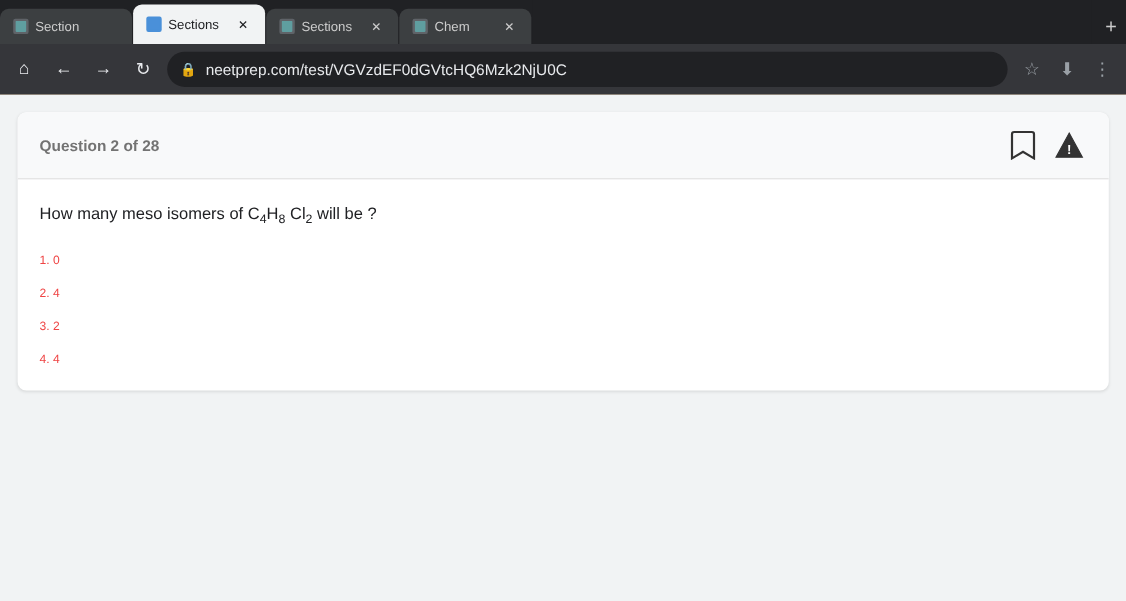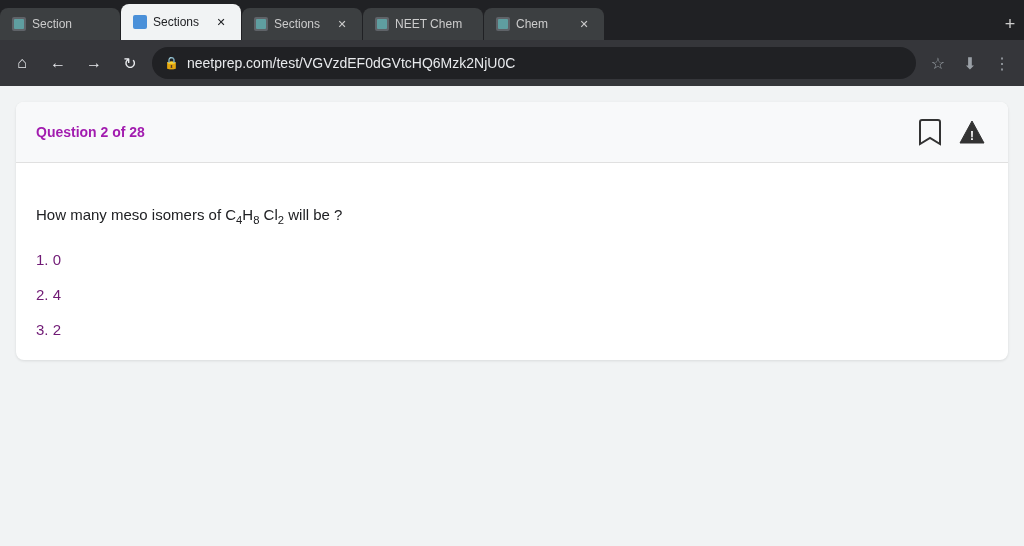--- a/index.html
+++ b/index.html
@@ -176,21 +176,21 @@
       justify-content: space-between;
       align-items: center;
       padding: 14px 20px;
       border-bottom: 1px solid #e0e0e0;
       background: #f8f9fa;
     }
 
     .question-counter {
       font-size: 14px;
       font-weight: 700;
-      color: #a21caf;
+      color: #737373;
     }
 
     .question-actions {
       display: flex;
       gap: 10px;
       align-items: center;
     }
 
     .action-icon {
       width: 32px;
@@ -203,32 +203,31 @@
 
     .question-body {
       padding: 20px;
     }
 
     .question-text {
       font-size: 15px;
       color: #202124;
       margin-bottom: 20px;
       line-height: 1.6;
-      margin-top: 20px;
     }
 
     .options-list {
       display: flex;
       flex-direction: column;
       gap: 14px;
     }
 
     .option-item {
-      font-size: 15px;
-      color: #701a75;
+      font-size: 11px;
+      color: #ef4444;
       cursor: pointer;
       padding: 2px 0;
     }
 
     sub, sup {
       font-size: 0.75em;
     }
 
     .tab-strip-spacer {
       flex: 1;
@@ -265,28 +264,20 @@
     <div class="tab">
       <div class="tab-favicon">
         <svg width="10" height="10" viewBox="0 0 10 10">
             <rect width="10" height="10" rx="1" fill="#5f9ea0"></rect>
           </svg>
       </div>
       <span class="tab-label">Sections</span>
       <span class="tab-close">✕</span>
     </div>
 
-    <div class="tab">
-      <div class="tab-favicon">
-        <svg width="10" height="10" viewBox="0 0 10 10">
-            <rect width="10" height="10" rx="1" fill="#5f9ea0"></rect>
-          </svg>
-      </div>
-      <span class="tab-label">NEET Chem</span>
-    </div>
 
     <div class="tab">
       <div class="tab-favicon">
         <svg width="10" height="10" viewBox="0 0 10 10">
             <rect width="10" height="10" rx="1" fill="#5f9ea0"></rect>
           </svg>
       </div>
       <span class="tab-label">Chem</span>
       <span class="tab-close">✕</span>
     </div>
@@ -337,17 +328,18 @@
 
     <div class="question-body">
       <div class="question-text">
         How many meso isomers of C<sub>4</sub>H<sub>8</sub> Cl<sub>2</sub> will be ?
       </div>
 
       <div class="options-list">
         <div class="option-item">1. 0</div>
         <div class="option-item">2. 4</div>
         <div class="option-item">3. 2</div>
+        <div class="option-item">4. 4</div>
       </div>
     </div>
 
   </div>
 </div>
 
 </body></html>

